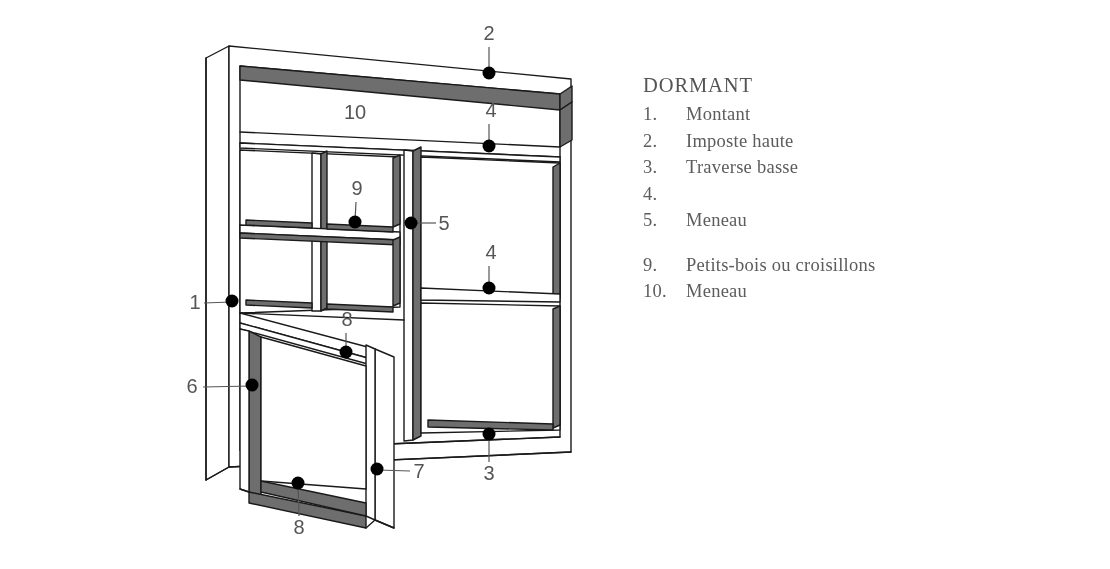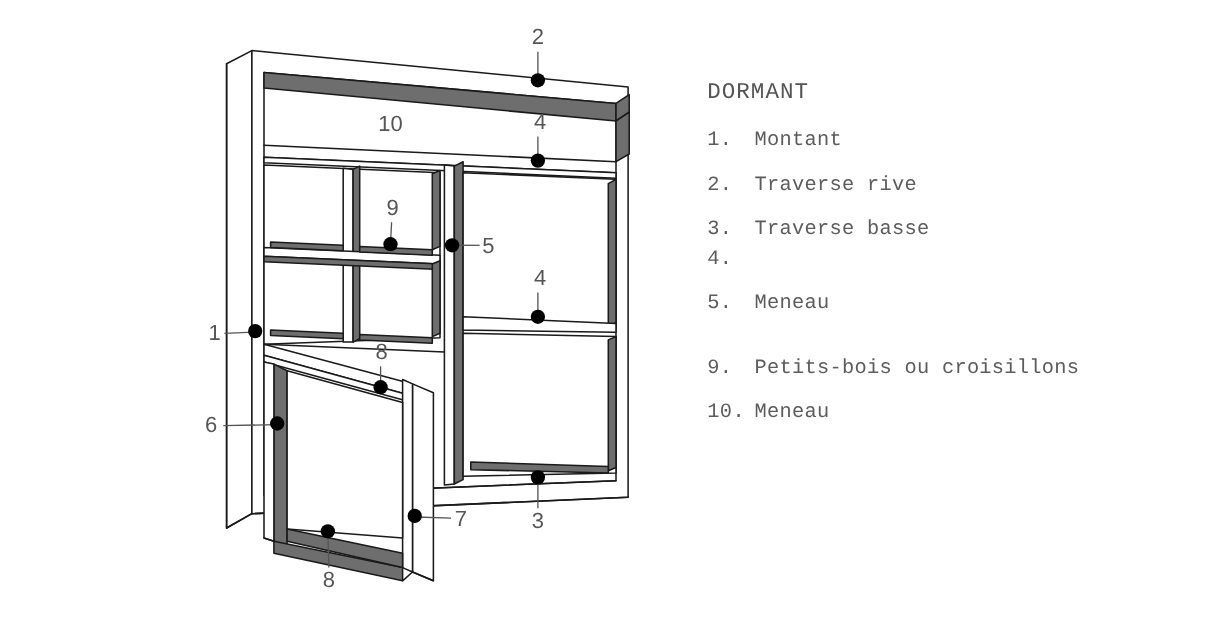--- a/index.html
+++ b/index.html
@@ -36,21 +36,21 @@
     fill: #555555;
   }
 
   
   #legend {
     position: absolute;
     left: 643px;
     top: 72px;
     width: 460px;
     color: #5a5a5a;
-    font-family: Liberation Mono, monospace;
+    font-family: Liberation Serif, serif;
   }
   .legend-group {
     margin-bottom: 18px;
   }
   .legend-group.last {
     margin-bottom: 0;
   }
   .legend-heading {
     font-size: 20.5px;
     letter-spacing: 0.9px;
@@ -68,21 +68,20 @@
     color: #5c5c5c;
     white-space: nowrap;
   }
   .legend-num {
     width: 43px;
     flex: 0 0 43px;
     letter-spacing: 0.3px;
   }
   .legend-label {
     letter-spacing: 0.25px;
-    margin-top: 14px;
   }
 </style>
 </head>
 <body>
 
 <div id="page">
 
   <div id="diagram-area">
     <svg id="diagram-svg" width="630" height="569" viewBox="0 0 630 569">
 
@@ -273,21 +272,21 @@
   <div id="legend">
 
     <div class="legend-group">
       <div class="legend-heading">DORMANT</div>
       <div class="legend-item">
         <span class="legend-num">1.</span>
         <span class="legend-label">Montant</span>
       </div>
       <div class="legend-item">
         <span class="legend-num">2.</span>
-        <span class="legend-label">Traverse rive</span>
+        <span class="legend-label">Imposte haute</span>
       </div>
       <div class="legend-item">
         <span class="legend-num">3.</span>
         <span class="legend-label">Traverse basse</span>
       </div>
       <div class="legend-item">
         <span class="legend-num">4.</span>
       </div>
       <div class="legend-item">
         <span class="legend-num">5.</span>

